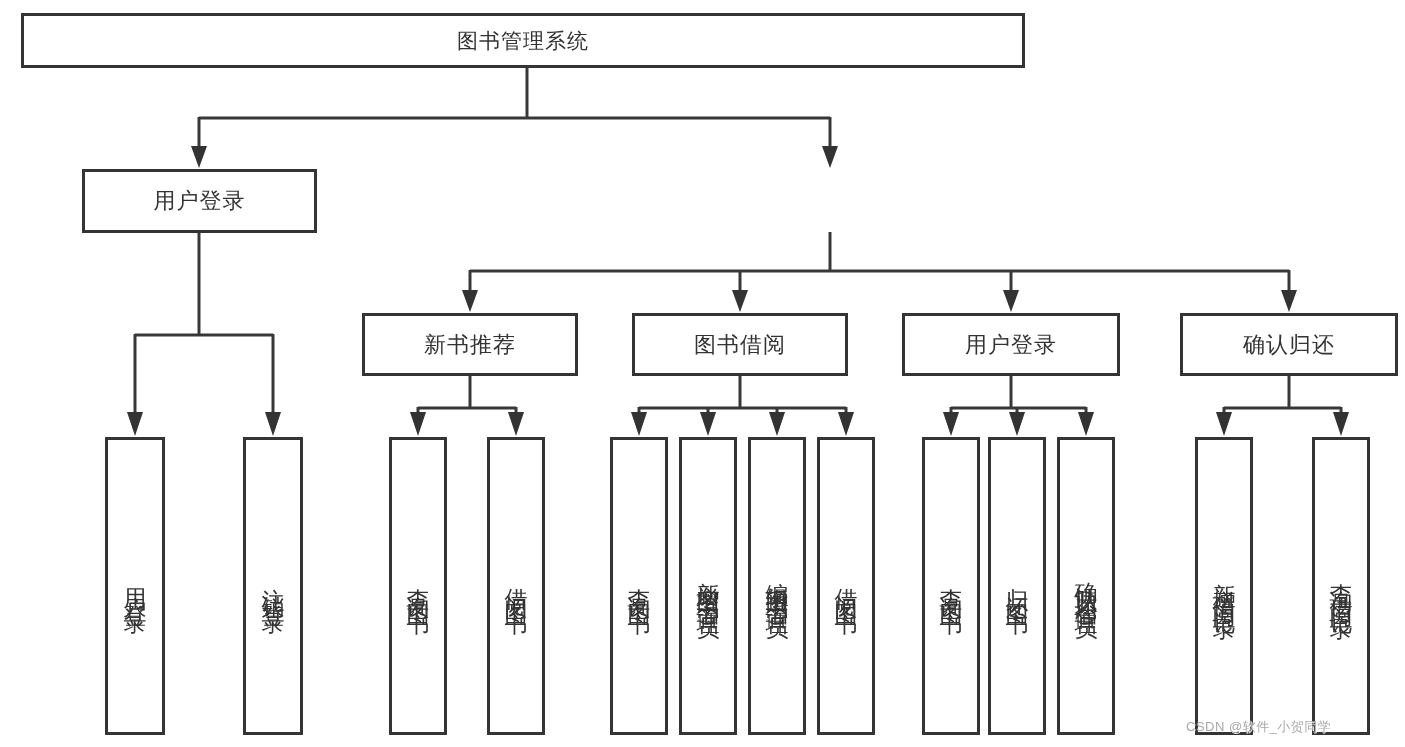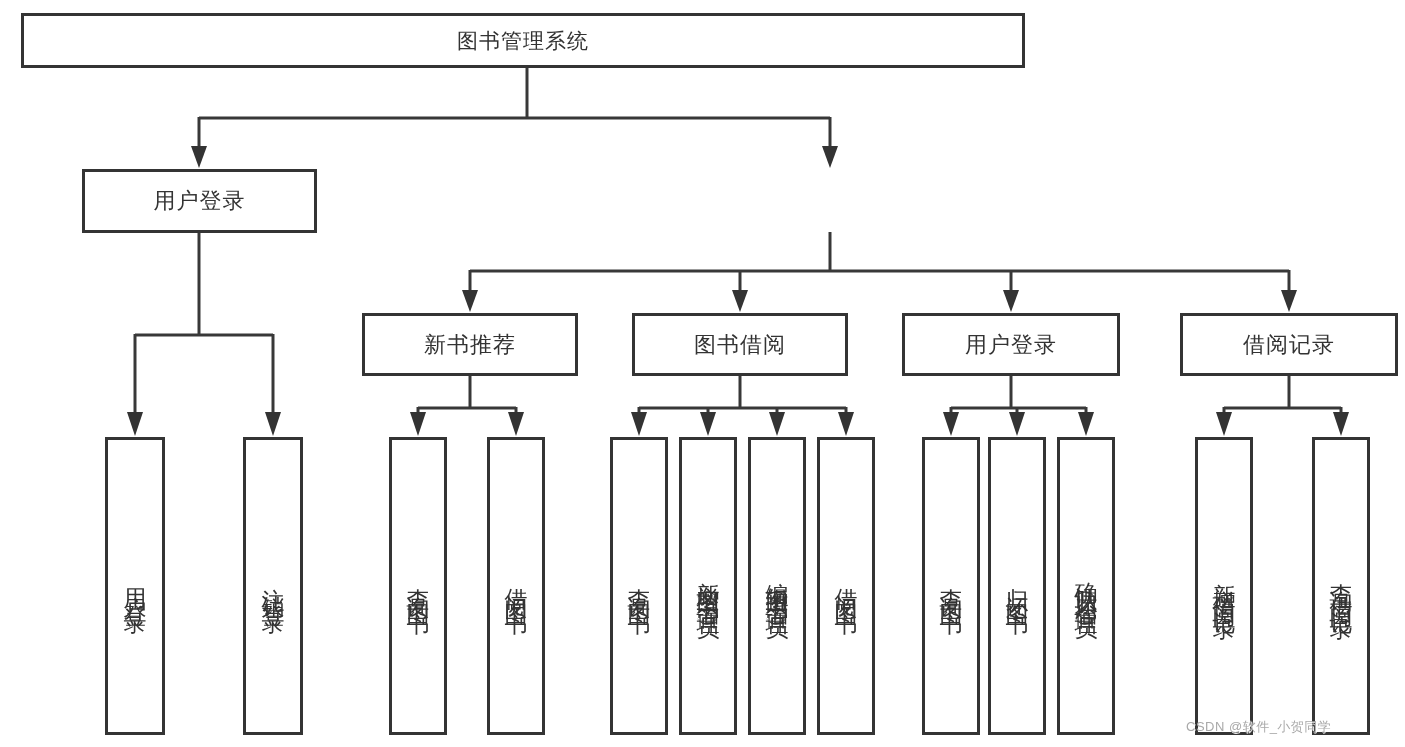--- a/index.html
+++ b/index.html
@@ -115,21 +115,21 @@
   <div class="node" style="left:632px;top:313px;width:216px;height:63px">
     <span class="hlabel">图书借阅</span>
   </div>
   <div class="node" style="left:362px;top:313px;width:216px;height:63px">
     <span class="hlabel">新书推荐</span>
   </div>
   <div class="node" style="left:902px;top:313px;width:218px;height:63px">
     <span class="hlabel">用户登录</span>
   </div>
   <div class="node" style="left:1180px;top:313px;width:218px;height:63px">
-    <span class="hlabel">借阅记录</span>
+    <span class="hlabel">确认归还</span>
   </div>
 
   <div class="node leaf" style="left:105px;top:437px;width:60px;height:298px">
     <span class="vlabel">用户登录</span>
   </div>
   <div class="node leaf" style="left:243px;top:437px;width:60px;height:298px">
     <span class="vlabel">注销登录</span>
   </div>
 
   <div class="node leaf" style="left:389px;top:437px;width:58px;height:298px">

